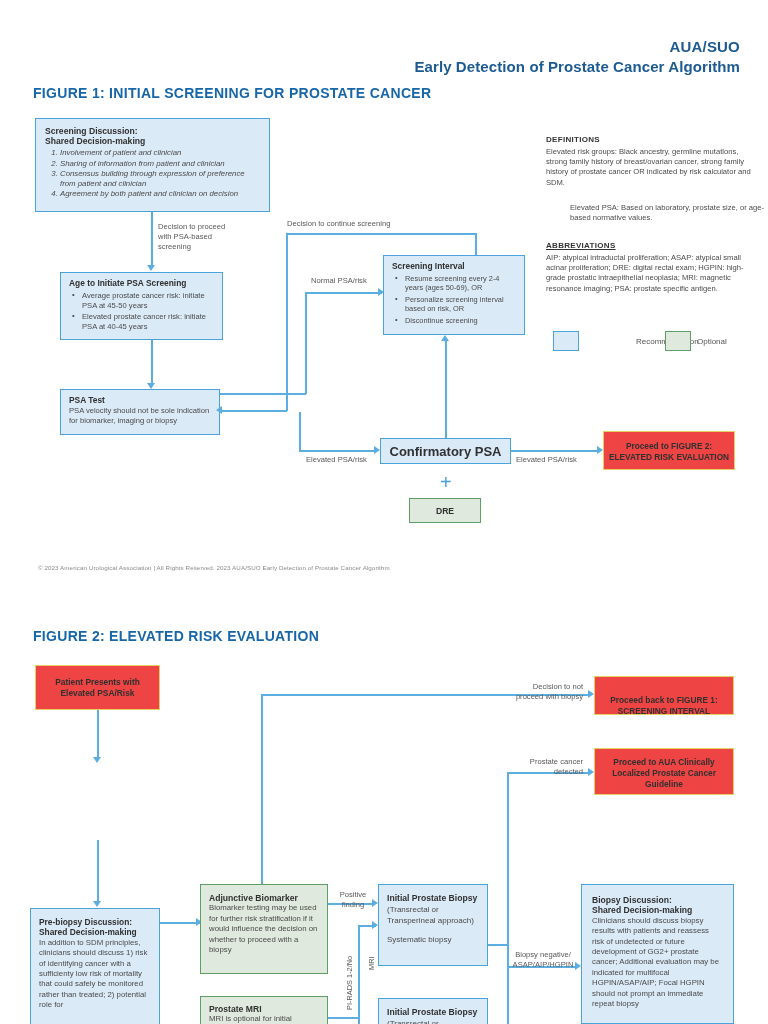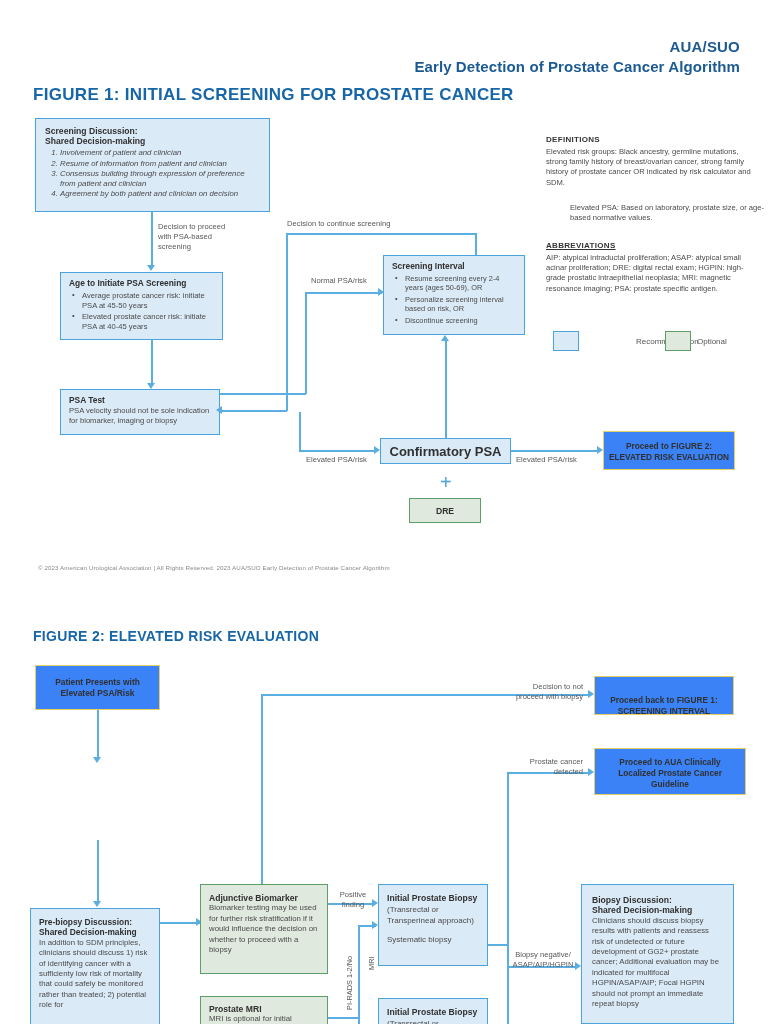--- a/index.html
+++ b/index.html
@@ -11,27 +11,27 @@
     overflow:hidden;
     position:relative;
   }
   #page{position:relative;width:768px;height:1024px;overflow:hidden;}
 
   
   .hdr{position:absolute;right:28px;text-align:right;color:#1c5a92;font-weight:bold;}
   .hdr-org{top:38px;font-size:15px;letter-spacing:.2px;}
   .hdr-title{top:58px;font-size:15px;letter-spacing:.1px;}
 
-  .fig-title{position:absolute;left:33px;color:#1666a8;font-weight:bold;font-size:17px;letter-spacing:.3px;}
+  .fig-title{position:absolute;left:33px;color:#1666a8;font-weight:bold;font-size:14px;letter-spacing:.3px;}
 
   
   .node{position:absolute;box-sizing:border-box;}
   .blue{background:#dbeaf7;border:1.6px solid #4aa3dd;}
   .green{background:#dfe9dd;border:1.6px solid #5e9e67;}
-  .yellow{background:#3b82f6;border:1.8px solid #e8cf62;}
+  .yellow{background:#ef4444;border:1.8px solid #e8cf62;}
 
   .node .t{font-weight:bold;color:#303030;}
   .node .b{color:#4a4a4a;}
 
   .ctr{text-align:center;}
 
   ul.bl{margin:2px 0 0 0;padding-left:13px;list-style:none;}
   ul.bl li{position:relative;margin-bottom:2px;}
   ul.bl li:before{content:"•";position:absolute;left:-10px;top:-1px;}
   ol.nl{margin:2px 0 0 0;padding-left:15px;font-style:italic;}
@@ -71,21 +71,21 @@
   <div class="hdr hdr-org">AUA/SUO</div>
   <div class="hdr hdr-title">Early Detection of Prostate Cancer Algorithm</div>
 
   <div class="fig-title" style="top:85px;">FIGURE 1: INITIAL SCREENING FOR PROSTATE CANCER</div>
 
   <div class="node blue" style="left:35px;top:118px;width:235px;height:94px;padding:7px 9px;font-size:7.8px;line-height:10.2px;">
     <div class="t" style="font-size:8.6px;">Screening Discussion:</div>
     <div class="t" style="font-size:8.6px;">Shared Decision-making</div>
     <ol class="nl b">
       <li>Involvement of patient and clinician</li>
-      <li>Resume of information from patient and clinician</li>
+      <li>Sharing of information from patient and clinician</li>
       <li>Consensus building through expression of preference from patient and clinician</li>
       <li>Agreement by both patient and clinician on decision</li>
     </ol>
   </div>
 
   <div class="ln lv" style="left:151px;top:212px;height:54px;"></div>
   <div class="ar ar-d" style="left:147px;top:265px;"></div>
   <div class="elab" style="left:158px;top:222px;width:80px;">
     <span>Decision to proceed with PSA-based screening</span>
   </div>
@@ -216,21 +216,21 @@
   </div>
 
   <div class="ln lv" style="left:507px;top:772px;height:252px;"></div>
   <div class="ln lh" style="left:507px;top:772px;width:84px;"></div>
   <div class="ar ar-r" style="left:588px;top:768px;"></div>
   <div class="elab" style="left:505px;top:757px;text-align:right;width:78px;">
     <div>Prostate cancer</div>
     <div>detected</div>
   </div>
 
-  <div class="node yellow ctr" style="left:594px;top:748px;width:152px;height:47px;padding-top:8px;font-size:8.3px;line-height:11px;font-weight:bold;color:#303030;">
+  <div class="node yellow ctr" style="left:594px;top:748px;width:140px;height:47px;padding-top:8px;font-size:8.3px;line-height:11px;font-weight:bold;color:#303030;">
     <div>Proceed to AUA Clinically</div>
     <div>Localized Prostate Cancer</div>
     <div>Guideline</div>
   </div>
 
   <div class="node green" style="left:200px;top:884px;width:128px;height:90px;padding:8px 8px;font-size:7.8px;line-height:10.4px;">
     <div class="t" style="font-size:8.6px;">Adjunctive Biomarker</div>
     <div class="b">Biomarker testing may be used for further risk stratification if it would influence the decision on whether to proceed with a biopsy</div>
   </div>
 

